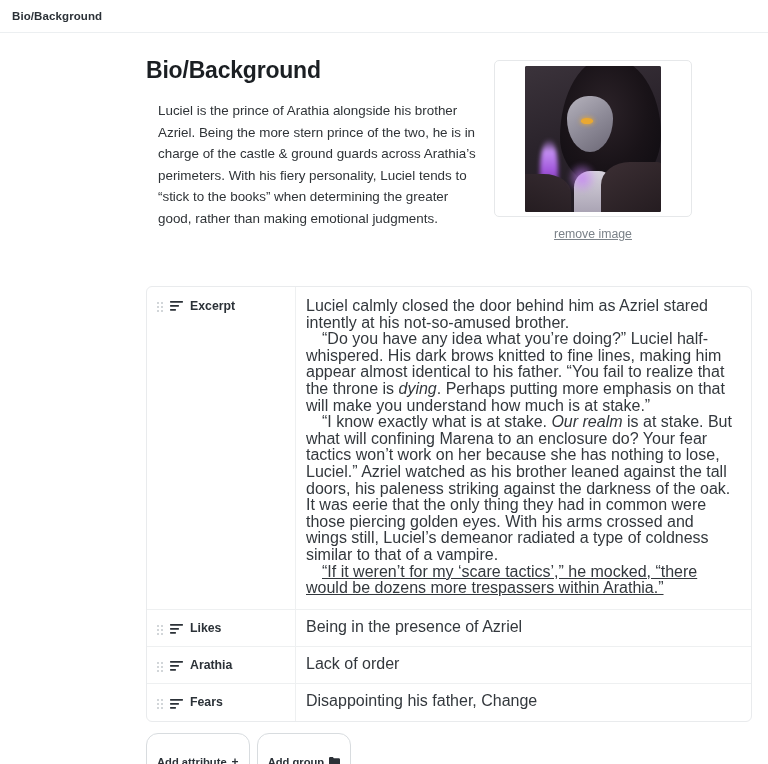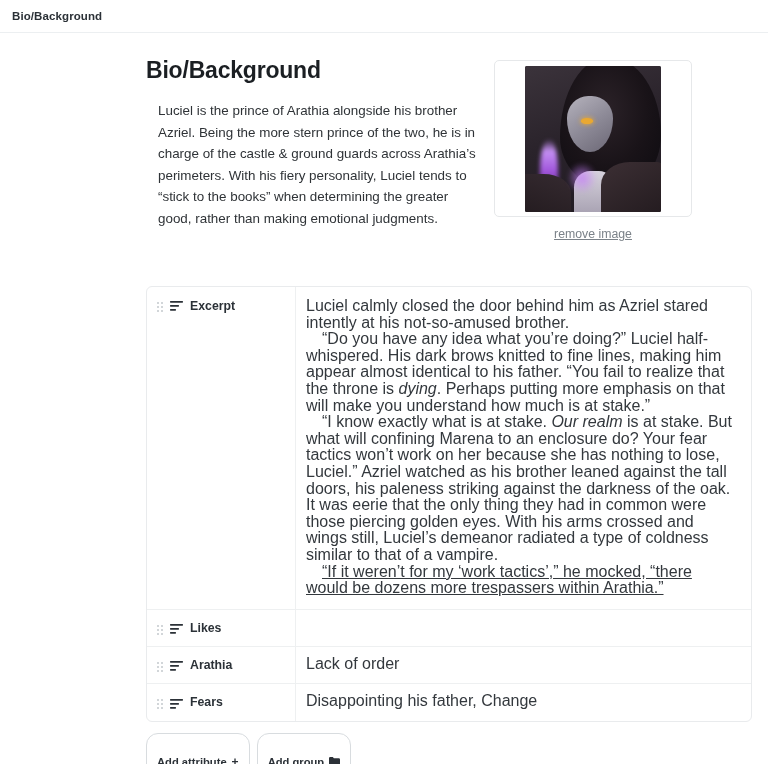--- a/index.html
+++ b/index.html
@@ -325,21 +325,21 @@
           <p>
             <span>Luciel calmly closed the door behind him as Azriel stared intently at his not-so-amused brother.</span>
           </p>
           <p class="indent">
             <span>“Do you have any idea what you’re doing?” Luciel half-whispered. His dark brows knitted to fine lines, making him appear almost identical to his father. “You fail to realize that the throne is </span><em>dying</em><span>. Perhaps putting more emphasis on that will make you understand how much is at stake.”</span>
           </p>
           <p class="indent">
             <span>“I know exactly what is at stake. </span><em>Our realm</em><span> is at stake. But what will confining Marena to an enclosure do? Your fear tactics won’t work on her because she has nothing to lose, Luciel.” Azriel watched as his brother leaned against the tall doors, his paleness striking against the darkness of the oak. It was eerie that the only thing they had in common were those piercing golden eyes. With his arms crossed and wings still, Luciel’s demeanor radiated a type of coldness similar to that of a vampire.</span>
           </p>
           <p class="indent">
-            <span class="u">“If it weren’t for my ‘work tactics’,” he mocked, “there would be dozens more trespassers within Arathia.”</span>
+            <span class="u">“If it weren’t for my ‘scare tactics’,” he mocked, “there would be dozens more trespassers within Arathia.”</span>
           </p>
         </div>
       </div>
 
       <div class="attr-row compact">
         <div class="attr-label-cell">
           <span class="drag-handle">
             <i></i>
               <i></i>
               <i></i>
@@ -349,20 +349,21 @@
           </span>
           <span class="lines-icon">
             <svg width="13" height="10" viewBox="0 0 13 10">
               <rect x="0" y="0" width="13" height="1.7" rx="0.6" fill="#2b3137"></rect>
               <rect x="0" y="4" width="9" height="1.7" rx="0.6" fill="#2b3137"></rect>
               <rect x="0" y="8" width="6" height="1.7" rx="0.6" fill="#2b3137"></rect>
             </svg>
           </span>
           <span class="attr-label">Likes</span>
         </div>
+        <div class="attr-value-cell">Being in the presence of Azriel</div>
       </div>
 
       <div class="attr-row compact">
         <div class="attr-label-cell">
           <span class="drag-handle">
             <i></i>
               <i></i>
               <i></i>
               <i></i>
               <i></i>

